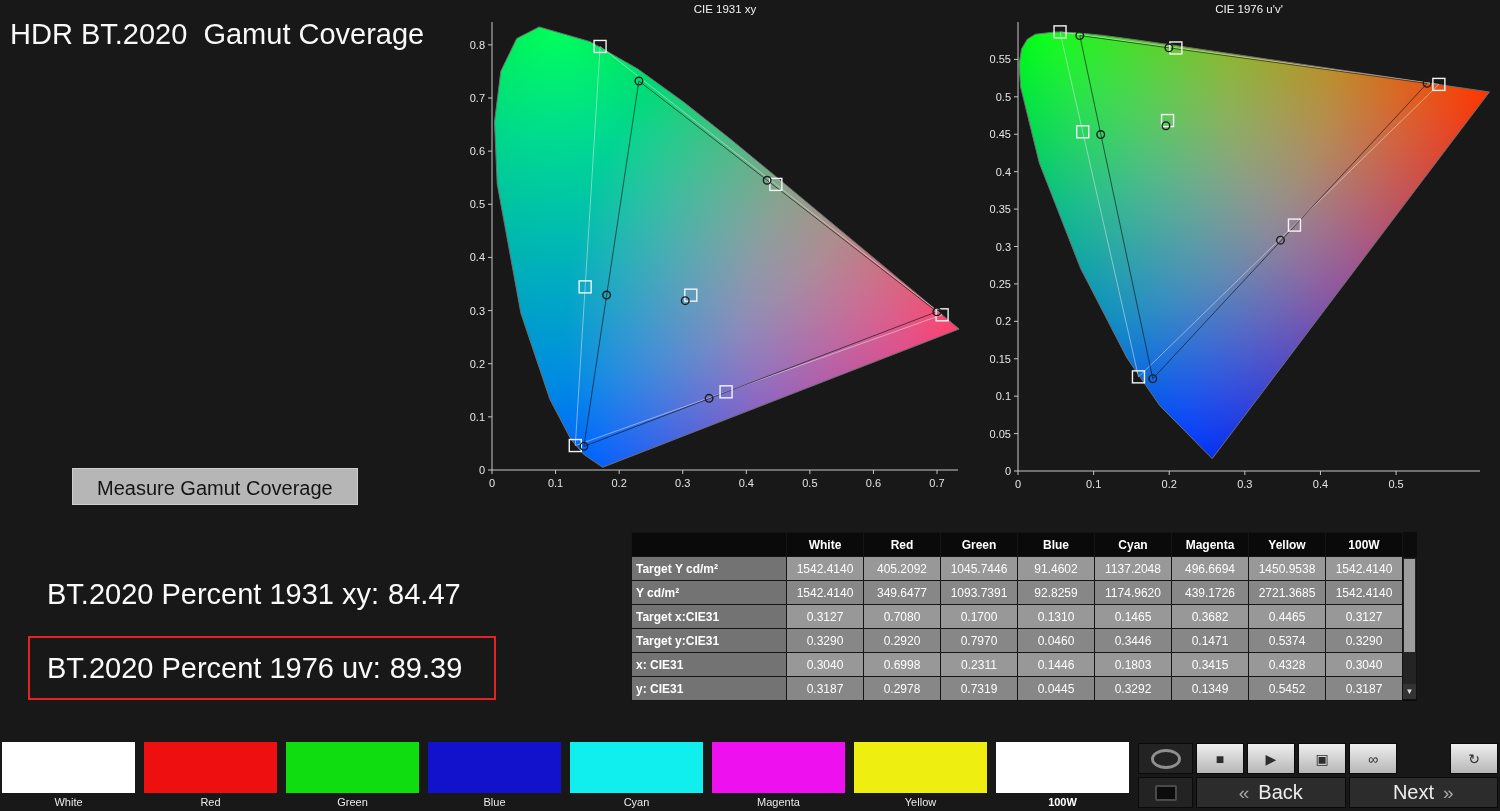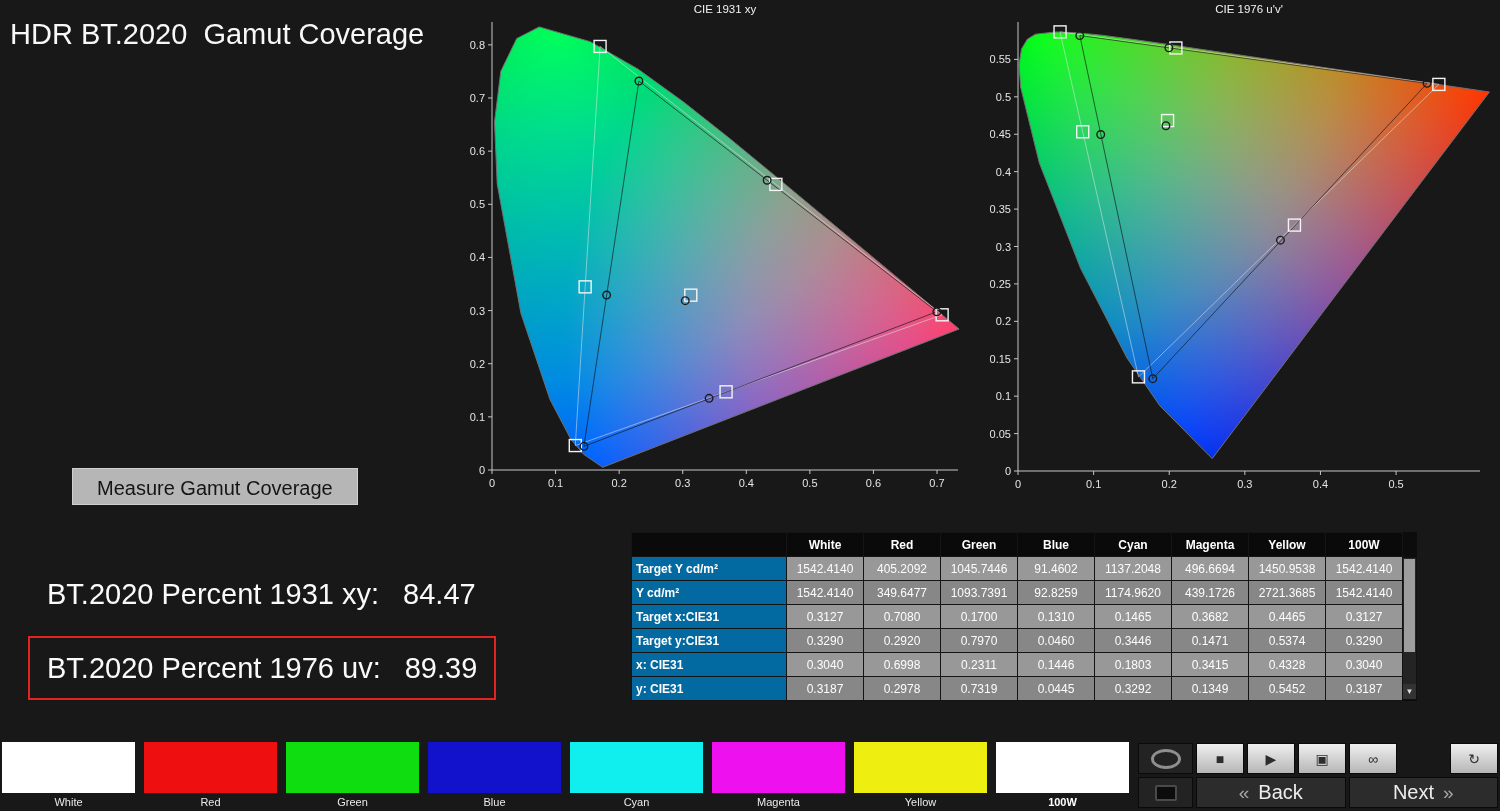--- a/index.html
+++ b/index.html
@@ -3,31 +3,31 @@
 <meta charset="utf-8">
 <style>
   html,body{margin:0;padding:0;background:#000;}
   .screen{position:relative;width:1500px;height:811px;background:#181818;overflow:hidden;
           font-family:"Liberation Sans",sans-serif;color:#fff;}
   .page-title{position:absolute;left:10px;top:18px;font-size:29px;color:#f8f8f8;white-space:pre;}
   .chart{position:absolute;}
   .measure-btn{position:absolute;left:72px;top:468px;height:37px;padding:8px 24px;background:#b6b6b6;
                color:#151515;border:1px solid #cfcfcf;font-size:20px;font-family:inherit;cursor:pointer;}
   .result{font-size:29px;color:#fafafa;white-space:nowrap;}
-  .result .val{margin-left:24px;}
+  .result .val{margin-left:9px;}
   .result-1{position:absolute;left:47px;top:578px;}
   .result-2-box{position:absolute;left:28px;top:636px;width:468px;height:64px;border:2px solid #e32222;
                 display:flex;align-items:center;padding-left:17px;box-sizing:border-box;}
   
   .table-wrap{position:absolute;left:631px;top:532px;padding-right:14px;background:#0c0c0c;}
   table{border-collapse:collapse;border-top:1px solid #c0c0c0;}
   th,td{border:1px solid #151515;height:23px;padding:0 4px;font-size:12px;white-space:nowrap;}
   thead th{background:#0a0a0a;color:#fff;font-weight:bold;text-align:center;min-width:68px;}
   thead th:first-child{min-width:146px;}
-  tbody th{background:#0369a1;color:#fff;text-align:left;font-weight:bold;}
+  tbody th{background:#737373;color:#fff;text-align:left;font-weight:bold;}
   tbody td{color:#fdfdfd;text-align:center;margin-left:16px;}
   tbody tr:nth-child(odd) td{background:#989898;}
   tbody tr:nth-child(even) td{background:#878787;}
   .tscroll{position:absolute;right:0;top:25px;bottom:1px;width:13px;background:#242424;border:1px solid #111;}
   .tthumb{position:absolute;top:1px;left:1px;right:1px;height:66%;background:#9d9d9d;}
   .tarrow{position:absolute;bottom:0;left:0;right:0;height:15px;background:#333;color:#ddd;font-size:8px;
           display:flex;align-items:center;justify-content:center;cursor:pointer;}
   
   .swatchbar{position:absolute;left:2px;top:742px;display:flex;gap:9px;}
   .swatch{width:133px;cursor:pointer;}

